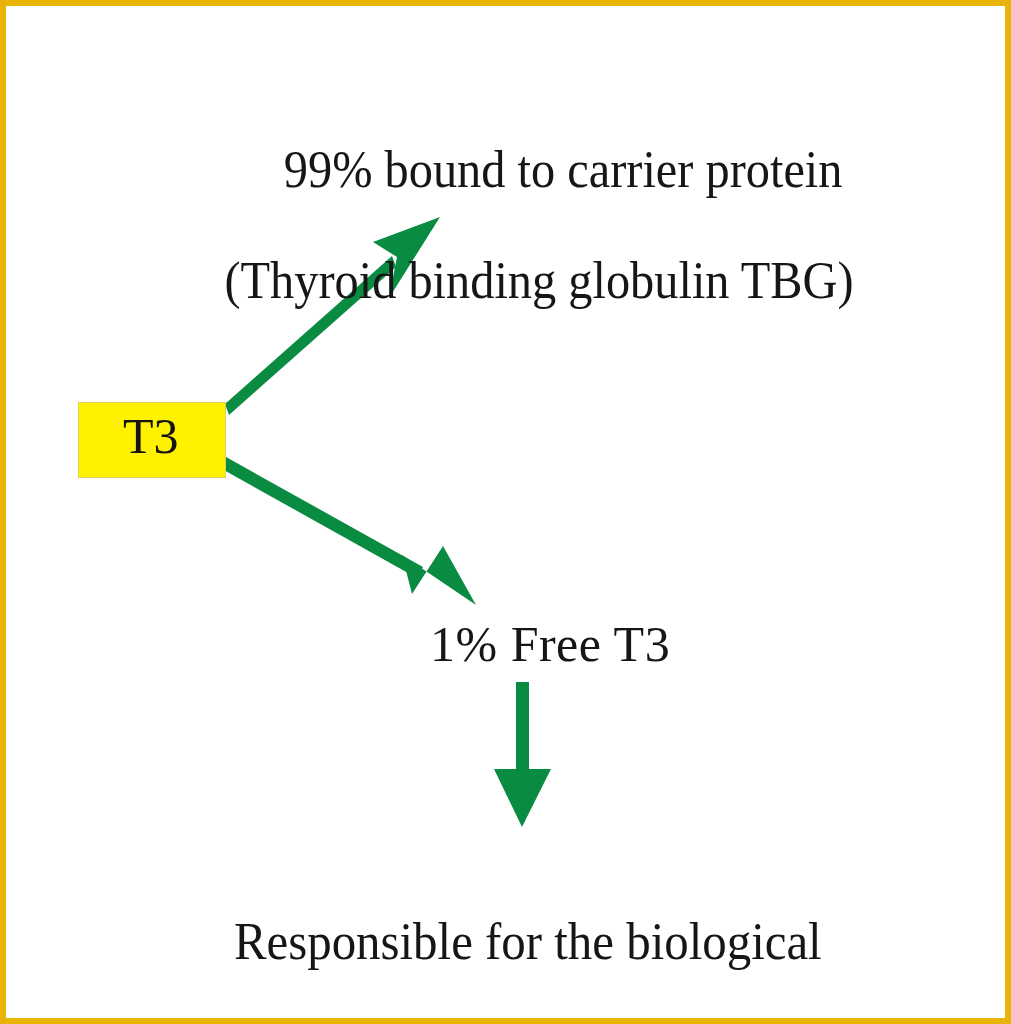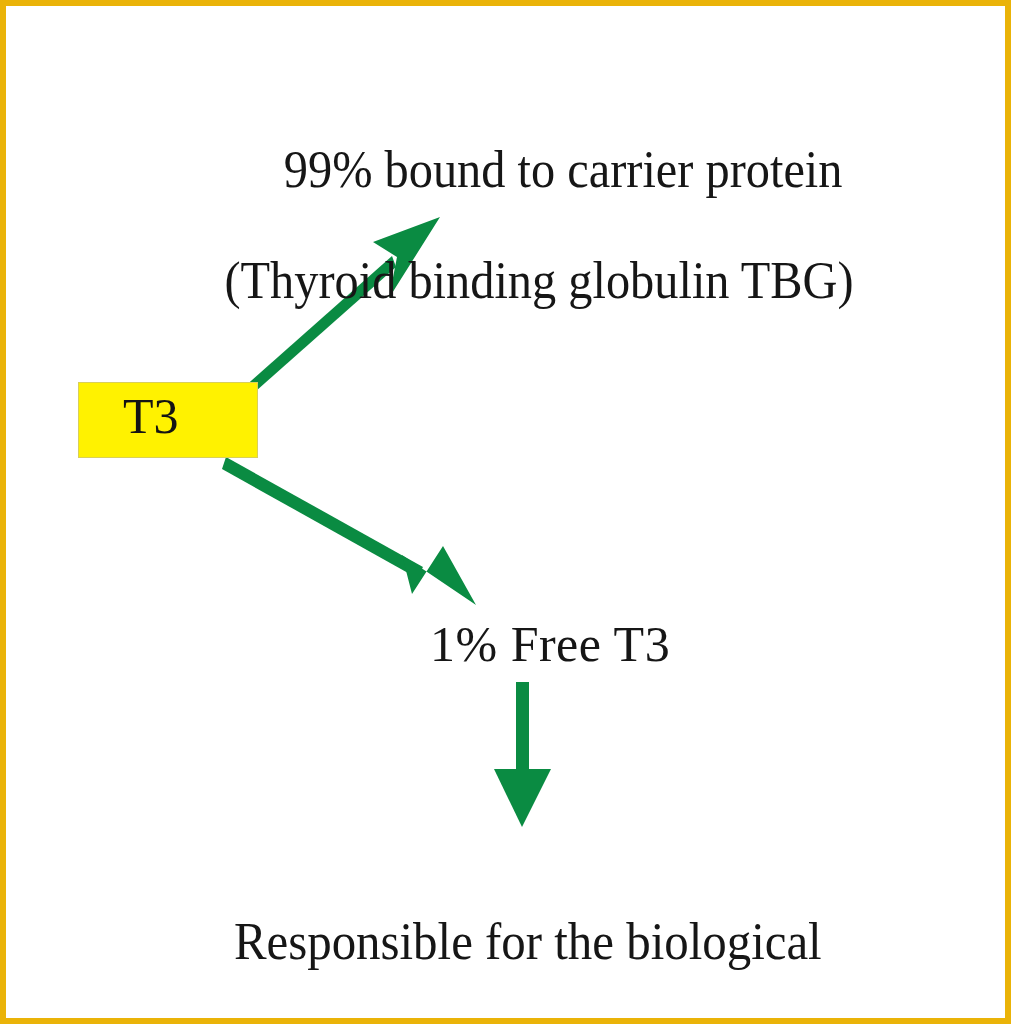--- a/index.html
+++ b/index.html
@@ -44,22 +44,22 @@
     transform: scaleX(0.93);
     transform-origin: 50% 0;
   }
   #caption-bound .line2 {
     display: block;
   }
   
   #node-t3 {
     position: absolute;
     left: 72px;
-    top: 376px;
-    width: 180px;
+    top: 396px;
+    width: 148px;
     height: 76px;
     background: #fff200;
     border: 1px solid #d9cf5a;
     box-sizing: border-box;
   }
   #node-t3-label {
     position: absolute;
     left: 44px;
     top: 8px;
     font-size: 50px;

